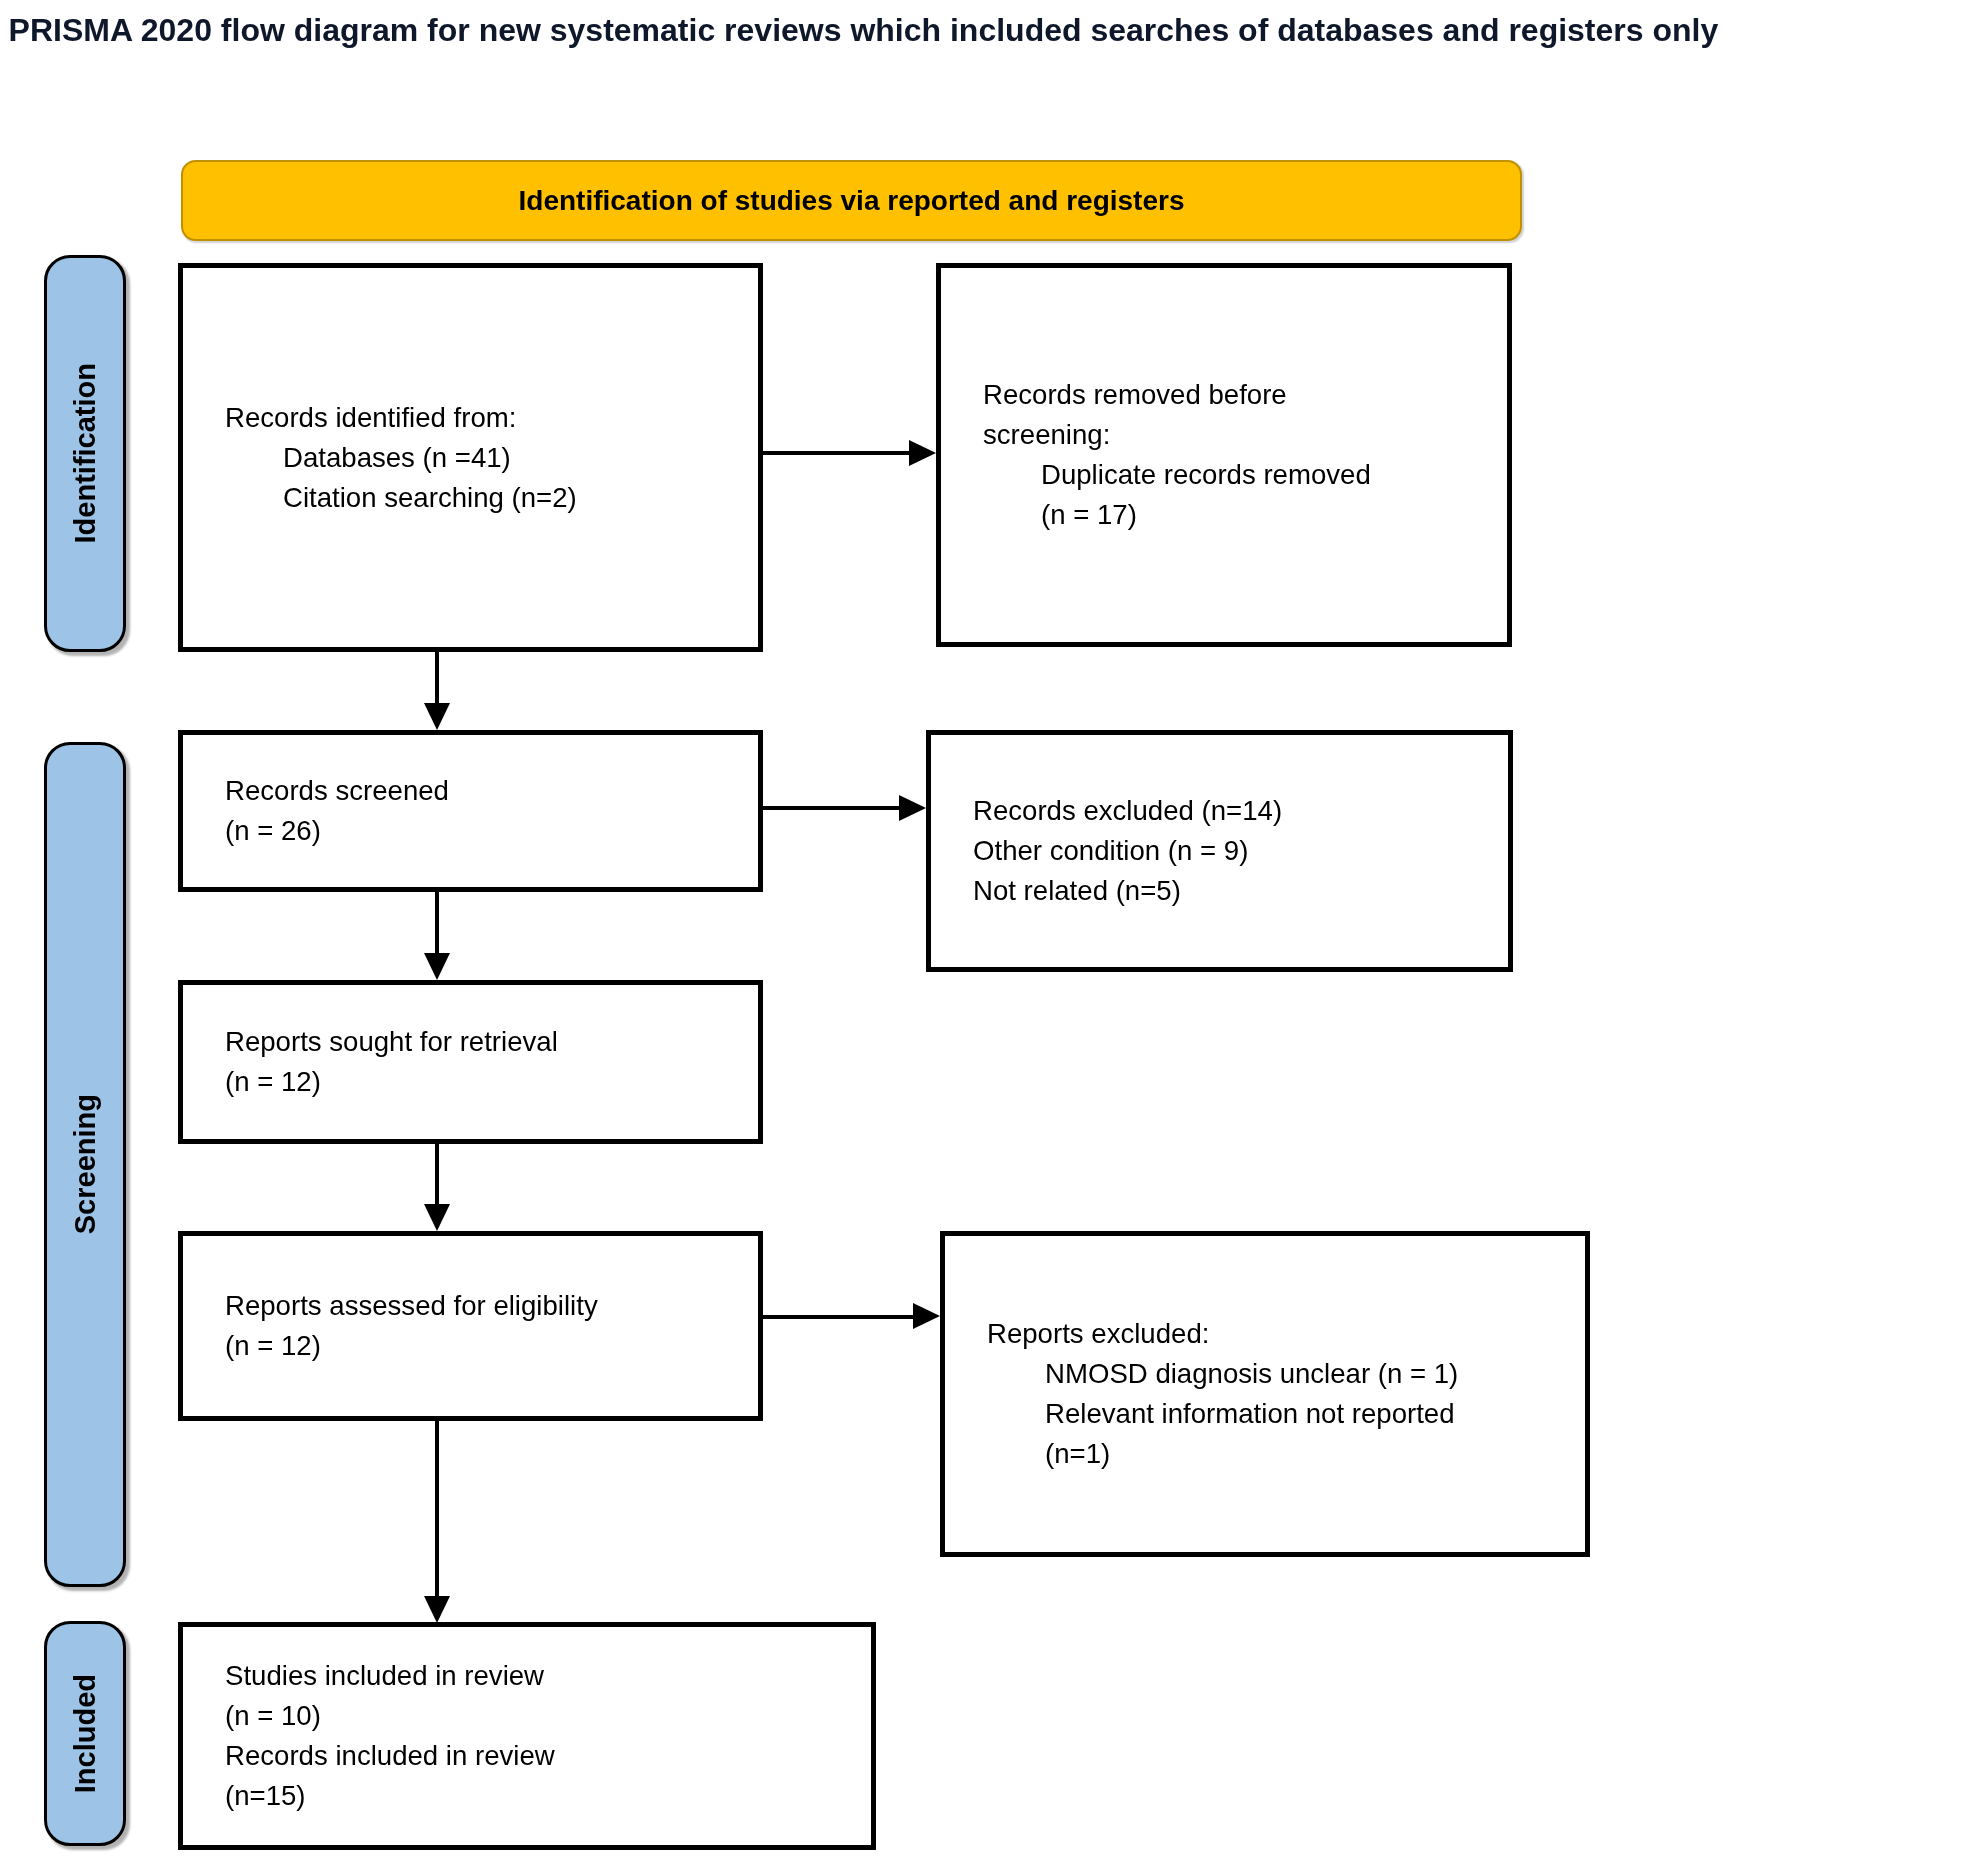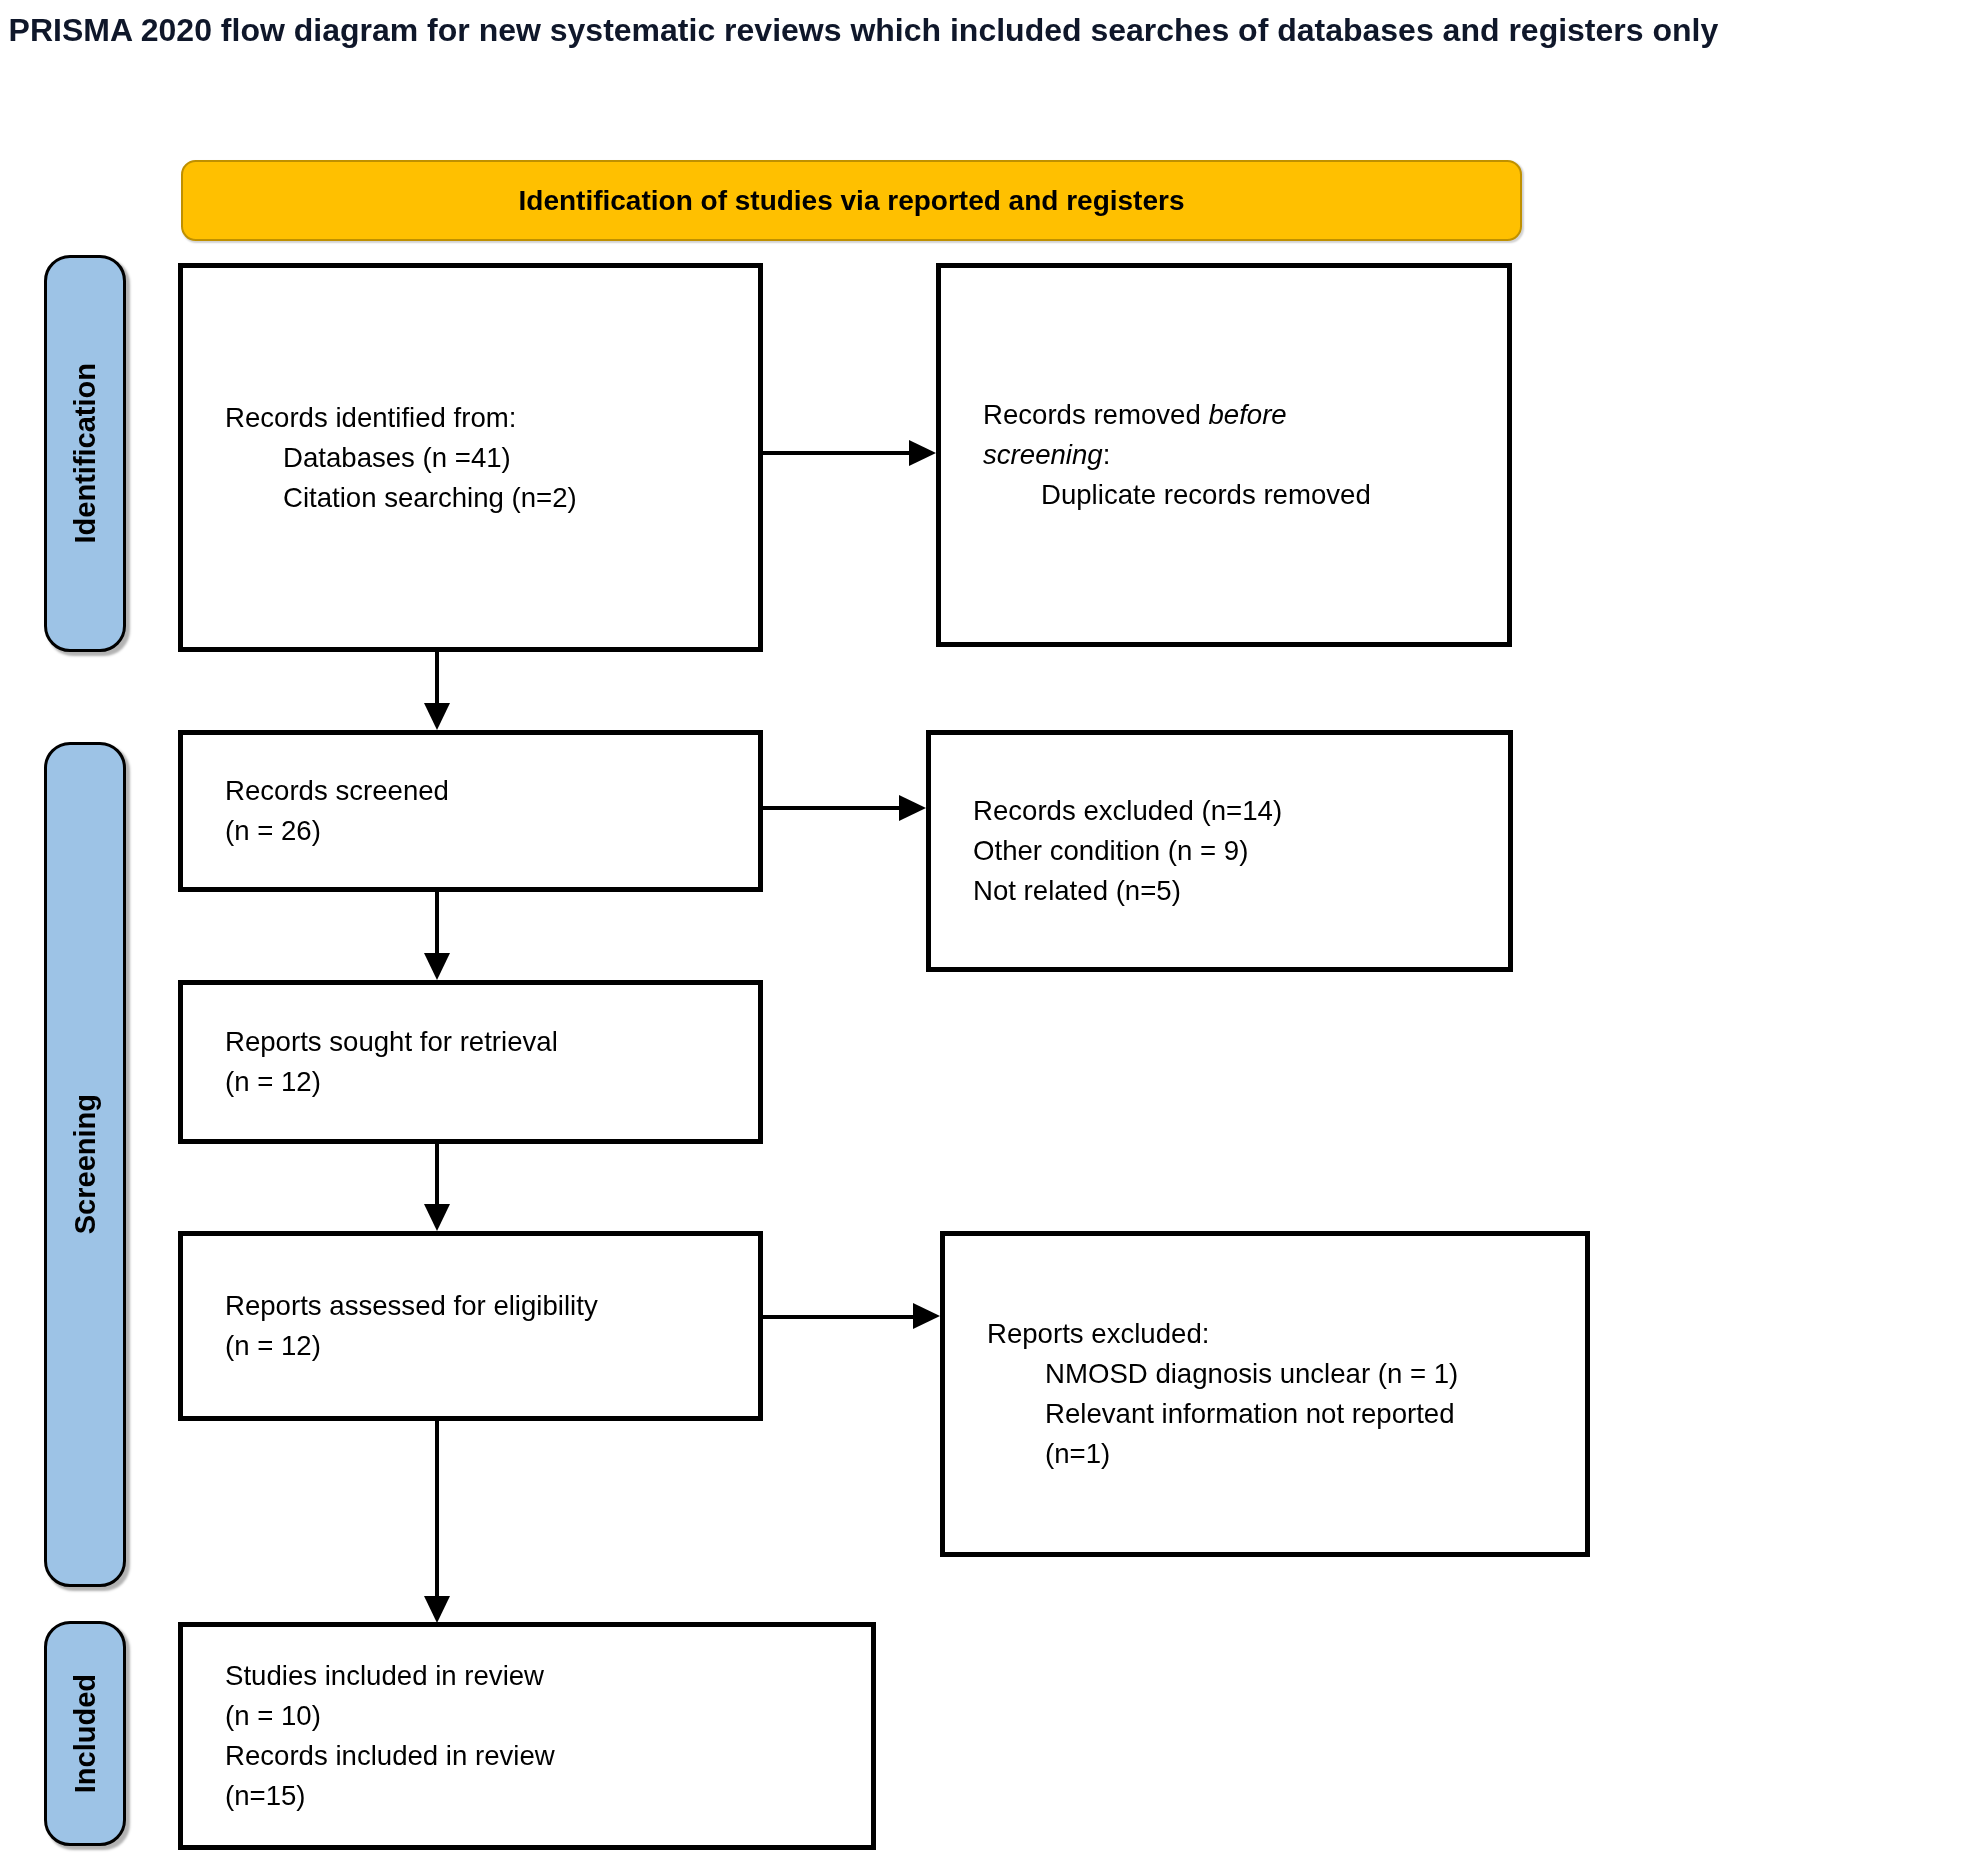--- a/index.html
+++ b/index.html
@@ -76,21 +76,21 @@
     display: flex;
     flex-direction: column;
     justify-content: center;
     padding: 12.2px 18.4px 12.2px 42px;
     font-size: 27.6px;
     line-height: 40px;
     color: #000000;
   }
   .fbox .line { white-space: nowrap; }
   .fbox .line.indent { padding-left: 58px; }
-  .italic { font-style: italic; }
+  .italic { }
 
   .b1  { left: 178px;  top: 263px;  width: 585px;  height: 389px; }
   .rb1 { left: 936px; top: 263px;  width: 576px;  height: 384px; }
   .b2  { left: 178px;  top: 730px; width: 585px;  height: 162px; }
   .rb2 { left: 926px; top: 730px; width: 587px;  height: 242px; }
   .b3  { left: 178px;  top: 980px; width: 585px;  height: 164px; }
   .b4  { left: 178px;  top: 1231px; width: 585px;  height: 190px; }
   .rb3 { left: 940px; top: 1231px; width: 650px; height: 326px; }
   .b5  { left: 178px;  top: 1622px; width: 698px;  height: 228px; }
 
@@ -143,20 +143,21 @@
   <div class="fbox b1">
     <div class="line">Records identified from:</div>
     <div class="line indent">Databases (n =41)</div>
     <div class="line indent">Citation searching (n=2)</div>
   </div>
 
   <div class="fbox rb1">
     <div class="line"><span>Records removed </span><span class="italic">before</span></div>
     <div class="line"><span class="italic">screening</span><span>:</span></div>
     <div class="line indent">Duplicate records removed</div>
+    <div class="line indent">(n = 17)</div>
   </div>
 
   <div class="fbox b2">
     <div class="line">Records screened</div>
     <div class="line">(n = 26)</div>
   </div>
 
   <div class="fbox rb2">
     <div class="line">Records excluded (n=14)</div>
     <div class="line">Other condition (n = 9)</div>

